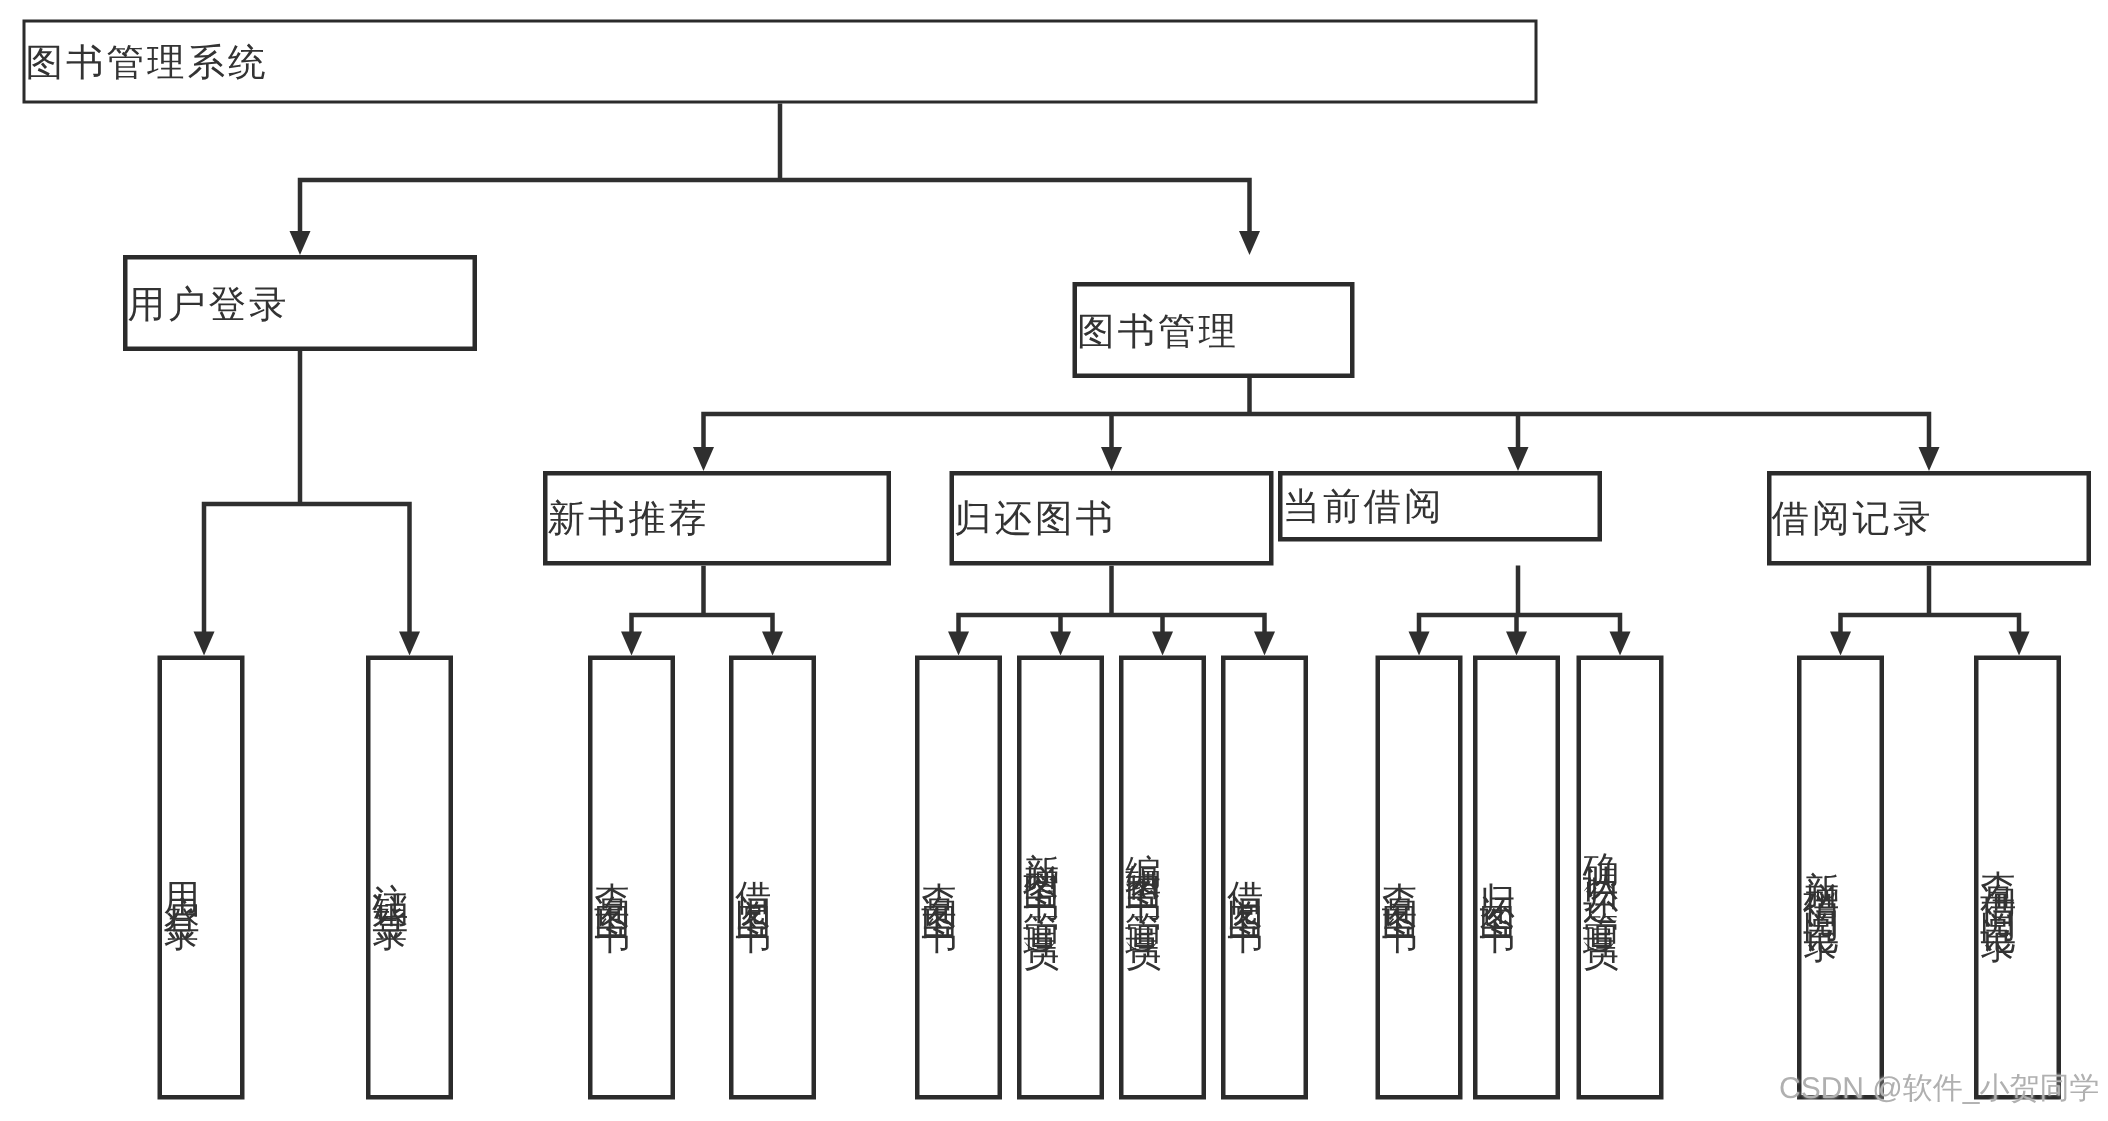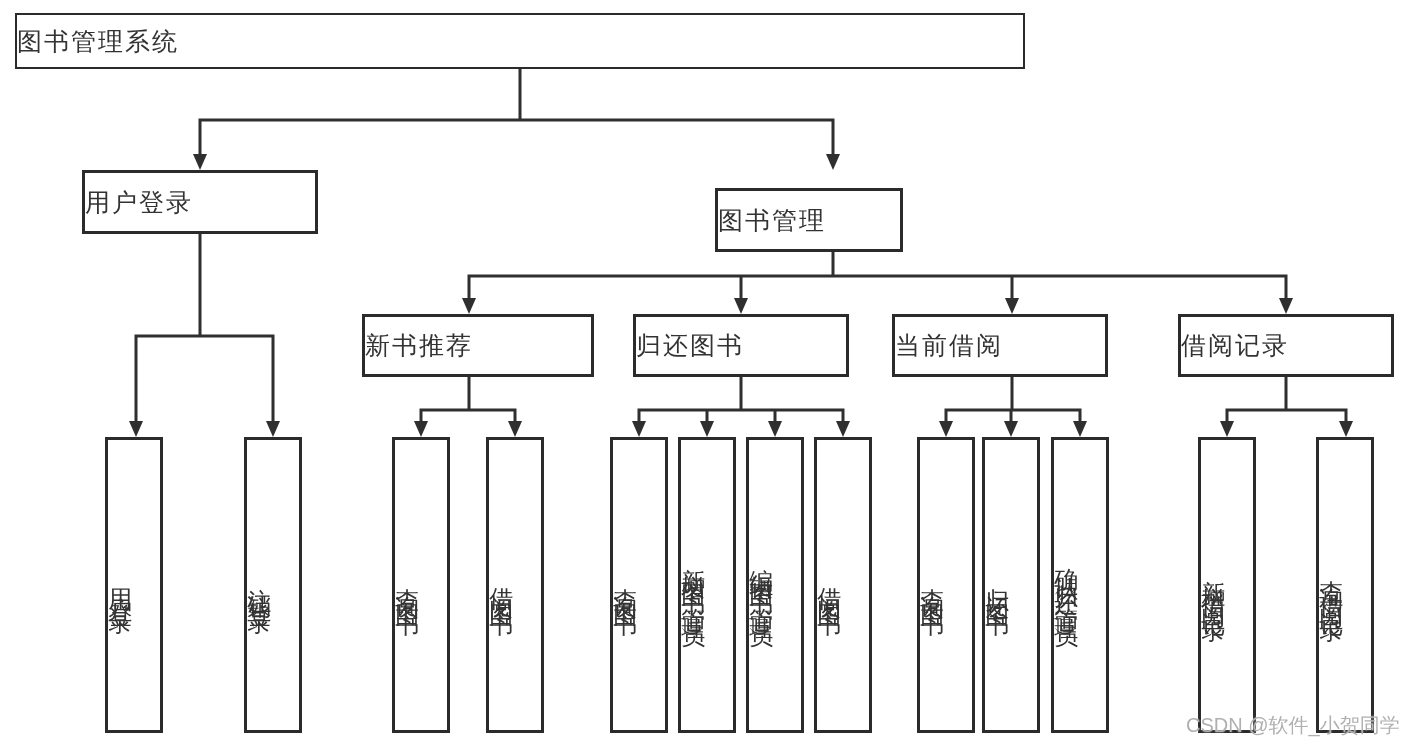--- a/index.html
+++ b/index.html
@@ -124,21 +124,21 @@
 <div class="box" style="left:715px;top:188px;width:188px;height:64px">
   <span class="h-label">图书管理</span>
 </div>
 
 <div class="box" style="left:362px;top:314px;width:232px;height:63px">
   <span class="h-label">新书推荐</span>
 </div>
 <div class="box" style="left:633px;top:314px;width:216px;height:63px">
   <span class="h-label">归还图书</span>
 </div>
-<div class="box" style="left:892px;top:314px;width:216px;height:63px">
+<div class="box" style="left:852px;top:314px;width:216px;height:47px">
   <span class="h-label">当前借阅</span>
 </div>
 <div class="box" style="left:1178px;top:314px;width:216px;height:63px">
   <span class="h-label">借阅记录</span>
 </div>
 
 <div class="box v-box" style="left:105px;top:437px;width:58px;height:296px">
   <span class="v-label">用户登录</span>
 </div>
 <div class="box v-box" style="left:244px;top:437px;width:58px;height:296px">

